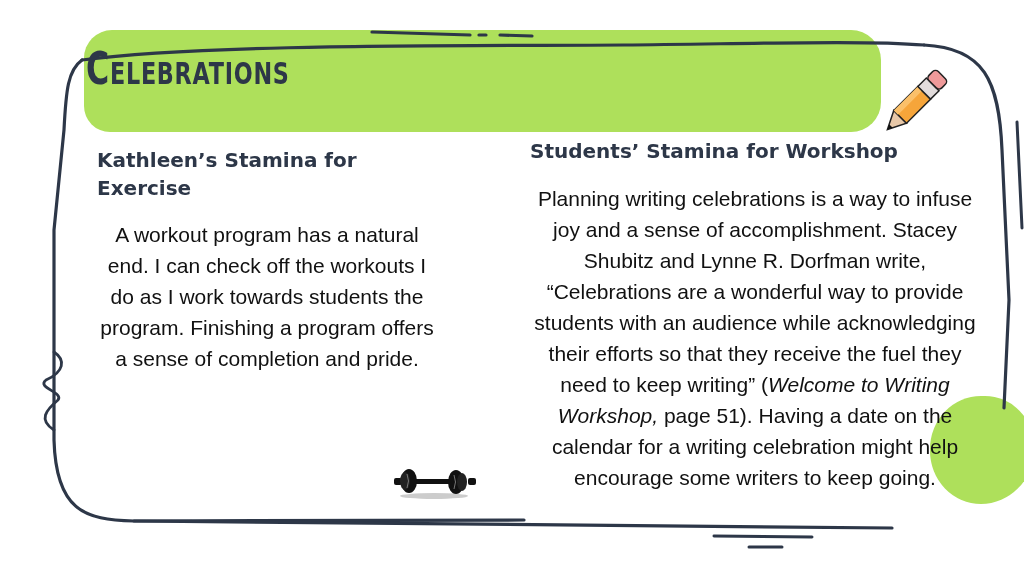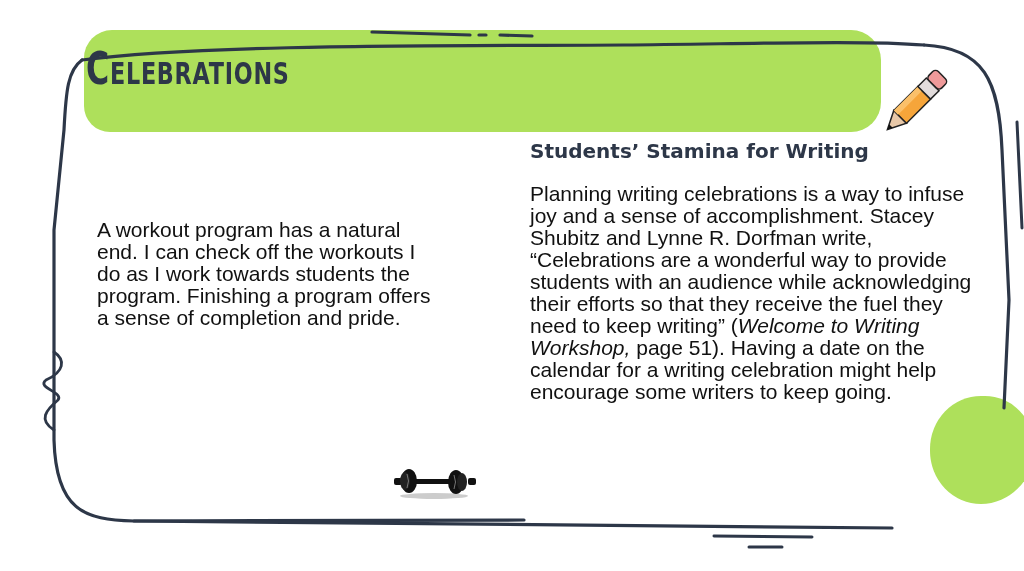--- a/index.html
+++ b/index.html
@@ -21,21 +21,21 @@
     }
 
     .deco { position: absolute; left: 0; top: 0; width: 1024px; height: 571px; pointer-events: none; }
 
     .col-heading {
       position: absolute; font-family: "DejaVu Sans", sans-serif; font-weight: bold;
       color: #2d3748; font-size: 20px; line-height: 28px;
     }
     .col-body {
       position: absolute; font-family: "Liberation Sans", sans-serif;
-      color: #111111; font-size: 21px; line-height: 22px;
+      color: #111111; font-size: 21px; line-height: 31px; text-align: center;
     }
     .left-heading { left: 73px; top: 146px; width: 330px; }
     .left-body { left: 73px; top: 219px; width: 340px; }
     .right-heading { left: 506px; top: 137px; width: 420px; }
     .right-body { left: 506px; top: 183px; width: 450px; }
     .right-body em { font-style: italic; }
 
     .green-dot {
       position: absolute; left: 906px; top: 396px; width: 104px; height: 108px;
       background: #aee05b; border-radius: 50% 48% 52% 50%;
@@ -98,19 +98,20 @@
     <rect x="20" y="17" width="46" height="5" fill="#111"></rect>
     <rect x="2" y="16" width="8" height="7" rx="2" fill="#111"></rect>
     <rect x="76" y="16" width="8" height="7" rx="2" fill="#111"></rect>
     <ellipse cx="17" cy="19" rx="8" ry="12" fill="#111"></ellipse>
     <ellipse cx="13" cy="19" rx="5" ry="9" fill="#222"></ellipse>
     <ellipse cx="64" cy="20" rx="8" ry="12" fill="#111"></ellipse>
     <ellipse cx="70" cy="20" rx="5" ry="9" fill="#222"></ellipse>
     <path d="M15 12 q3 7 0 14 M62 13 q3 7 0 14" stroke="#777" stroke-width="1" fill="none"></path>
   </svg>
 
+  <div class="col-heading left-heading">Kathleen’s Stamina for Exercise</div>
   <div class="col-body left-body">A workout program has a natural end. I can check off the workouts I do as I work towards students the program. Finishing a program offers a sense of completion and pride.</div>
 
-  <div class="col-heading right-heading">Students’ Stamina for Writing</div>
+  <div class="col-heading right-heading">Students’ Stamina for Workshop</div>
   <div class="col-body right-body"><span>Planning writing celebrations is a way to infuse joy and a sense of accomplishment. Stacey Shubitz and Lynne R. Dorfman write, “Celebrations are a wonderful way to provide students with an audience while acknowledging their efforts so that they receive the fuel they need to keep writing” (</span><em>Welcome to Writing Workshop,</em><span> page 51). Having a date on the calendar for a writing celebration might help encourage some writers to keep going.</span></div>
 
   <div class="page-number">7</div>
 </div>
 
 </body></html>

